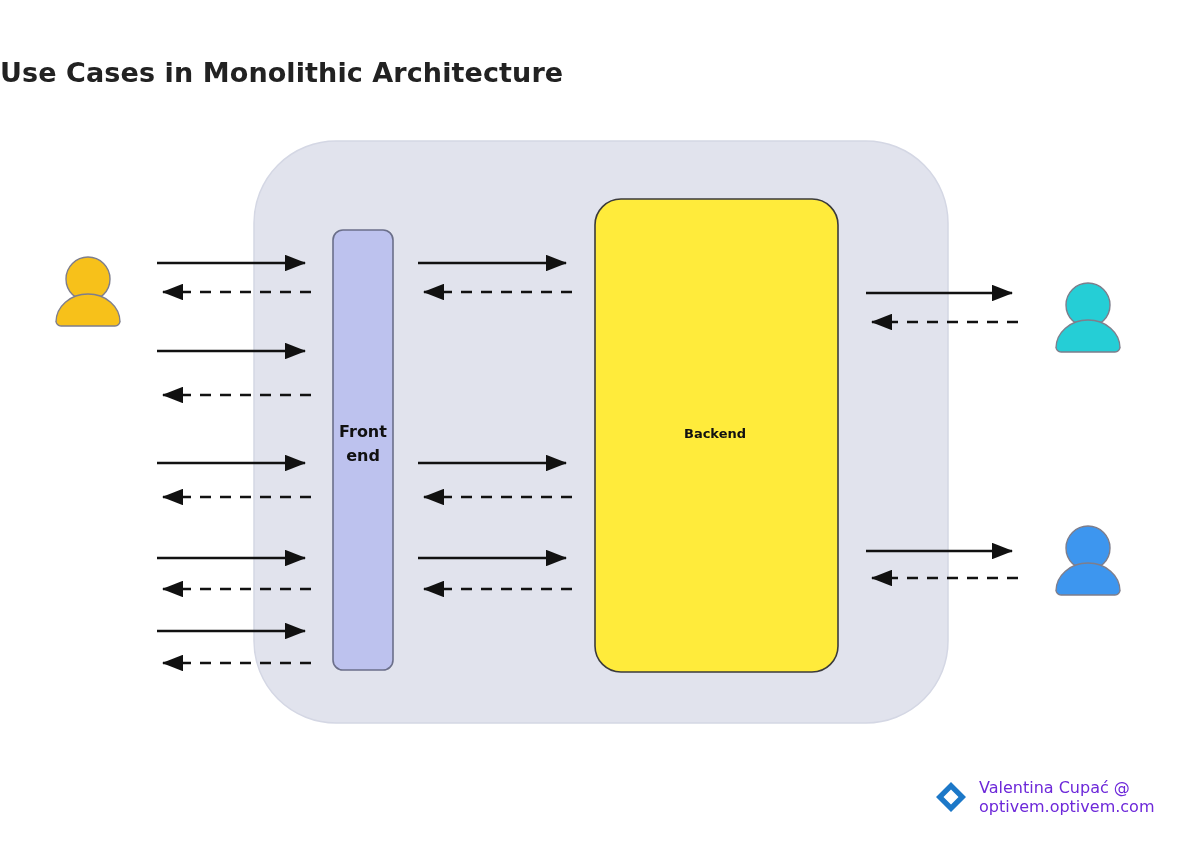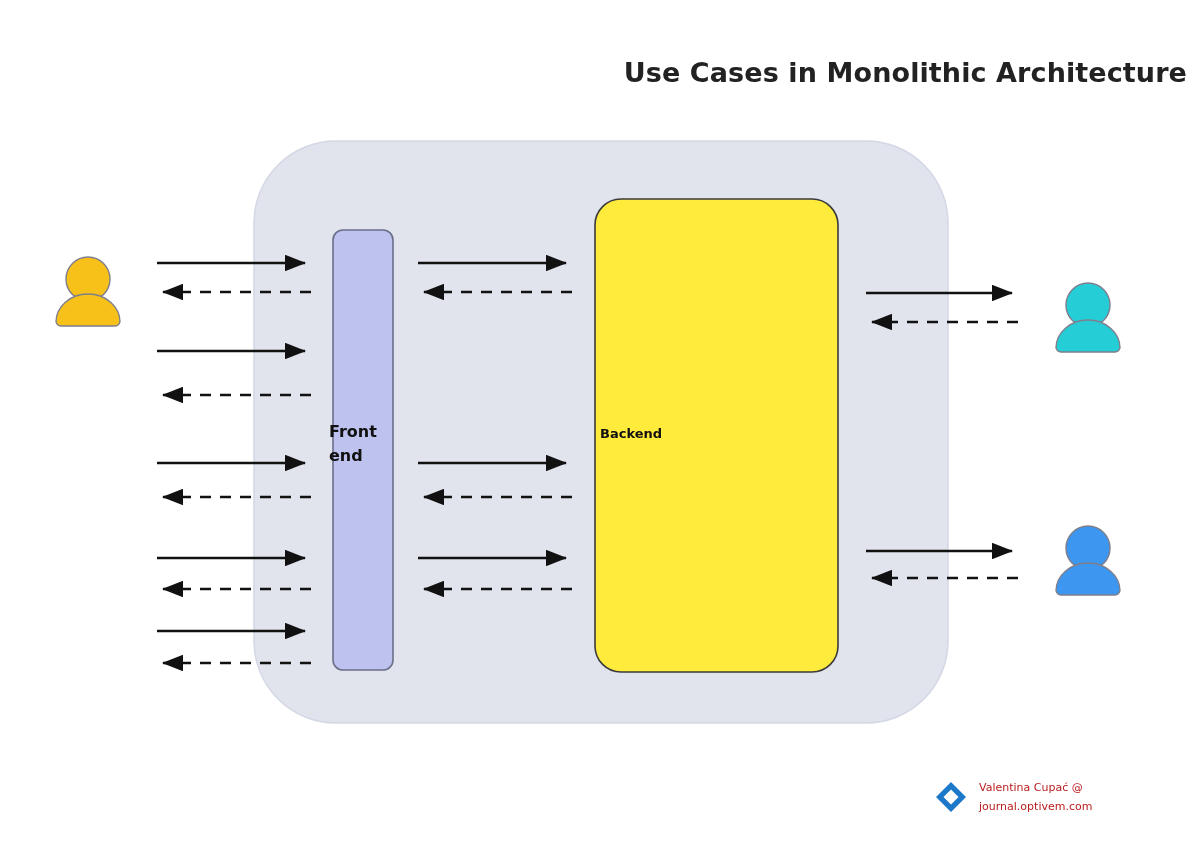--- a/index.html
+++ b/index.html
@@ -21,29 +21,30 @@
     inset: 0;
     width: 1187px;
     height: 841px;
   }
 
   .page-title {
     position: absolute;
     top: 57px;
     left: 0;
     width: 1187px;
-    text-align: right;
+    text-align: left;
     font-size: 27px;
     font-weight: bold;
     color: #222222;
     letter-spacing: 0.1px;
   }
 
   .node-label {
     position: absolute;
+    text-align: center;
     font-weight: bold;
     color: #111111;
     pointer-events: none;
   }
 
   #frontend-label {
     left: 329px;
     top: 420px;
     width: 68px;
     font-size: 16px;
@@ -67,23 +68,23 @@
     display: flex;
     align-items: center;
     gap: 11px;
   }
   .footer-logo {
     width: 34px;
     height: 34px;
     flex: 0 0 34px;
   }
   .footer-text {
-    font-size: 11px;
+    font-size: 16px;
     line-height: 19px;
-    color: #b91c1c;
+    color: #6d28d9;
   }
   .footer-text div { white-space: nowrap; }
 </style>
 </head>
 <body>
 
 <svg id="diagram-canvas" viewBox="0 0 1187 841">
   <defs>
     <marker id="arrowhead-right" markerWidth="9" markerHeight="7" refX="8.5" refY="3.5" orient="auto" markerUnits="strokeWidth">
       <path d="M0,0 L9,3.5 L0,7 z" fill="#111111"></path>
@@ -159,15 +160,15 @@
 </div>
 
 <div class="node-label" id="backend-label">Backend</div>
 
 <div class="footer">
   <svg class="footer-logo" viewBox="0 0 34 34">
     <path d="M17,2 L32,17 L17,32 L2,17 Z M17,9.5 L9.5,17 L17,24.5 L24.5,17 Z" fill="#1c78c8" fill-rule="evenodd"></path>
   </svg>
   <div class="footer-text">
     <div>Valentina Cupać @</div>
-    <div>journal.optivem.com</div>
+    <div>optivem.optivem.com</div>
   </div>
 </div>
 
 </body></html>

